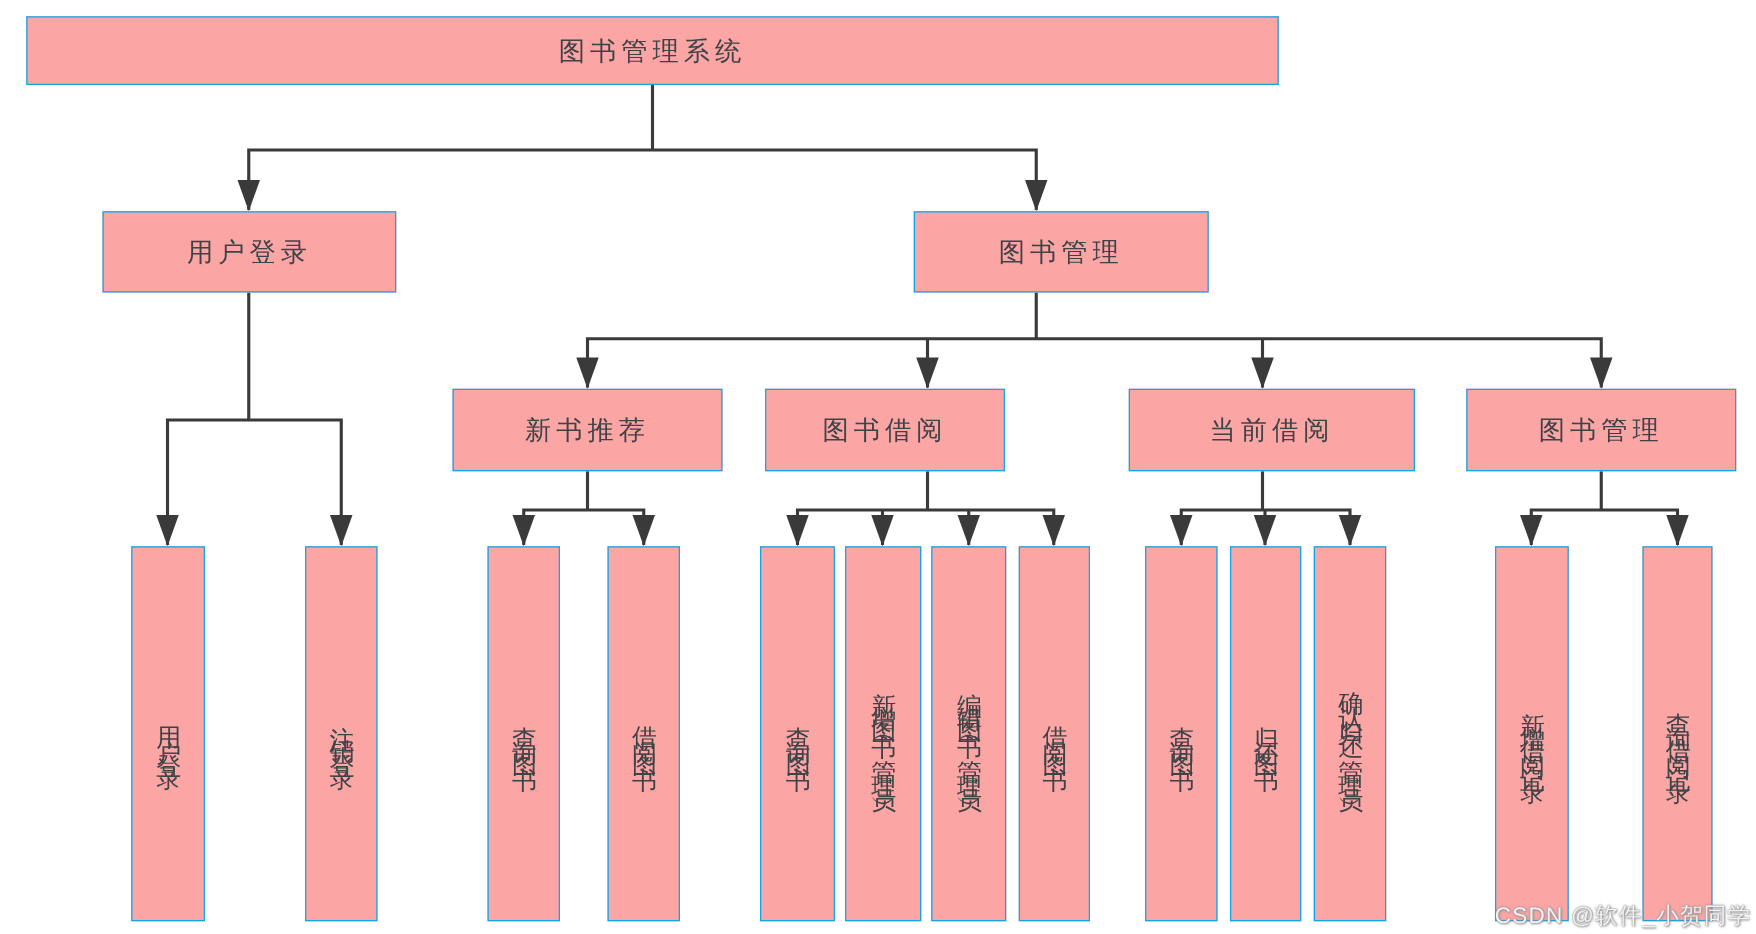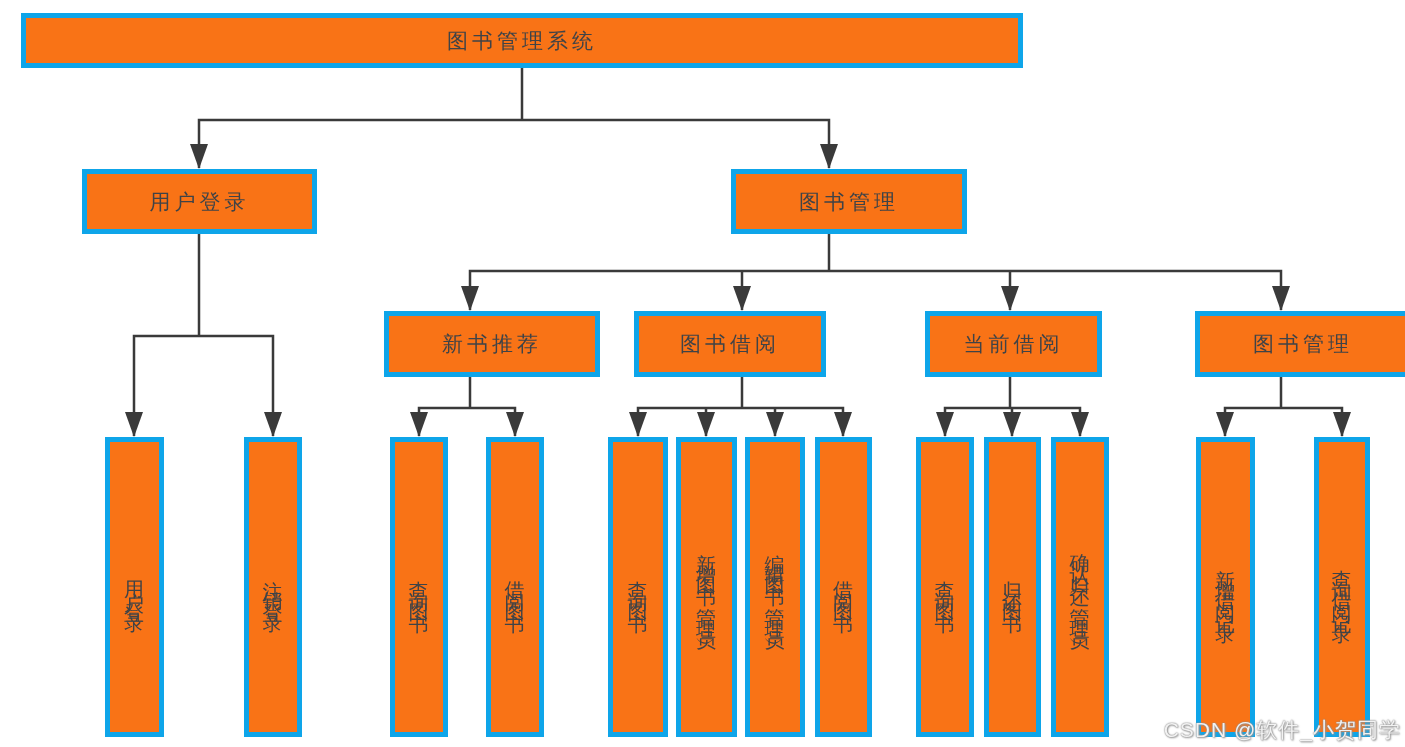--- a/index.html
+++ b/index.html
@@ -13,22 +13,22 @@
   }
   #connectors {
     position: absolute;
     left: 0; top: 0;
     width: 1405px; height: 747px;
     pointer-events: none;
   }
   .box {
     position: absolute;
     box-sizing: border-box;
-    border: 5px solid #0ea5e9;
-    background: #f97316;
+    border: 1px solid #0ea5e9;
+    background: #fca5a5;
     display: flex;
     align-items: center;
     justify-content: center;
     font-family: Liberation Serif, serif;
   }
   .h-label {
     color: #3f4347;
     font-size: 21px;
     letter-spacing: 4px;
     white-space: nowrap;
@@ -40,44 +40,44 @@
     letter-spacing: 11px;
     writing-mode: vertical-rl;
     text-orientation: mixed;
     white-space: nowrap;
   }
   
   .lv1 { left: 21px;  top: 13px;  width: 1002px; height: 55px; }
   .lv2 { top: 169px; height: 65px; }
   .b-user-login-branch  { left: 82px;  width: 235px; }
   .b-book-management    { left: 731px; width: 236px; }
-  .lv3 { top: 311px; height: 66px; margin-left: 22px; }
+  .lv3 { top: 311px; height: 66px; }
   .b-new-book-recommend { left: 362px;  width: 216px; }
   .b-book-borrow        { left: 612px;  width: 192px; }
-  .b-current-borrow     { left: 903px;  width: 177px; }
+  .b-current-borrow     { left: 903px;  width: 229px; }
   .b-borrow-records     { left: 1173px; width: 216px; }
   .leaf { top: 437px; height: 300px; }
   .lf-1  { left: 105px;  width: 59px; }
   .lf-2  { left: 244px;  width: 58px; }
   .lf-3  { left: 390px;  width: 58px; }
   .lf-4  { left: 486px;  width: 58px; }
   .lf-5  { left: 608px;  width: 60px; }
   .lf-6  { left: 676px;  width: 61px; }
   .lf-7  { left: 745px;  width: 60px; }
   .lf-8  { left: 815px;  width: 57px; }
   .lf-9  { left: 916px;  width: 58px; }
   .lf-10 { left: 984px;  width: 57px; }
   .lf-11 { left: 1051px; width: 58px; }
   .lf-12 { left: 1196px; width: 59px; }
   .lf-13 { left: 1314px; width: 56px; }
   #watermark {
     position: absolute;
     right: 4px;
     bottom: 3px;
-    font-size: 21px;
+    font-size: 18px;
     letter-spacing: 1px;
     color: #f2f2f2;
     text-shadow: 0 0 2px #8f8f8f, 0 0 1px #8f8f8f, 1px 1px 2px #9a9a9a;
     white-space: nowrap;
     z-index: 5;
   }
 </style>
 </head>
 <body>
 

